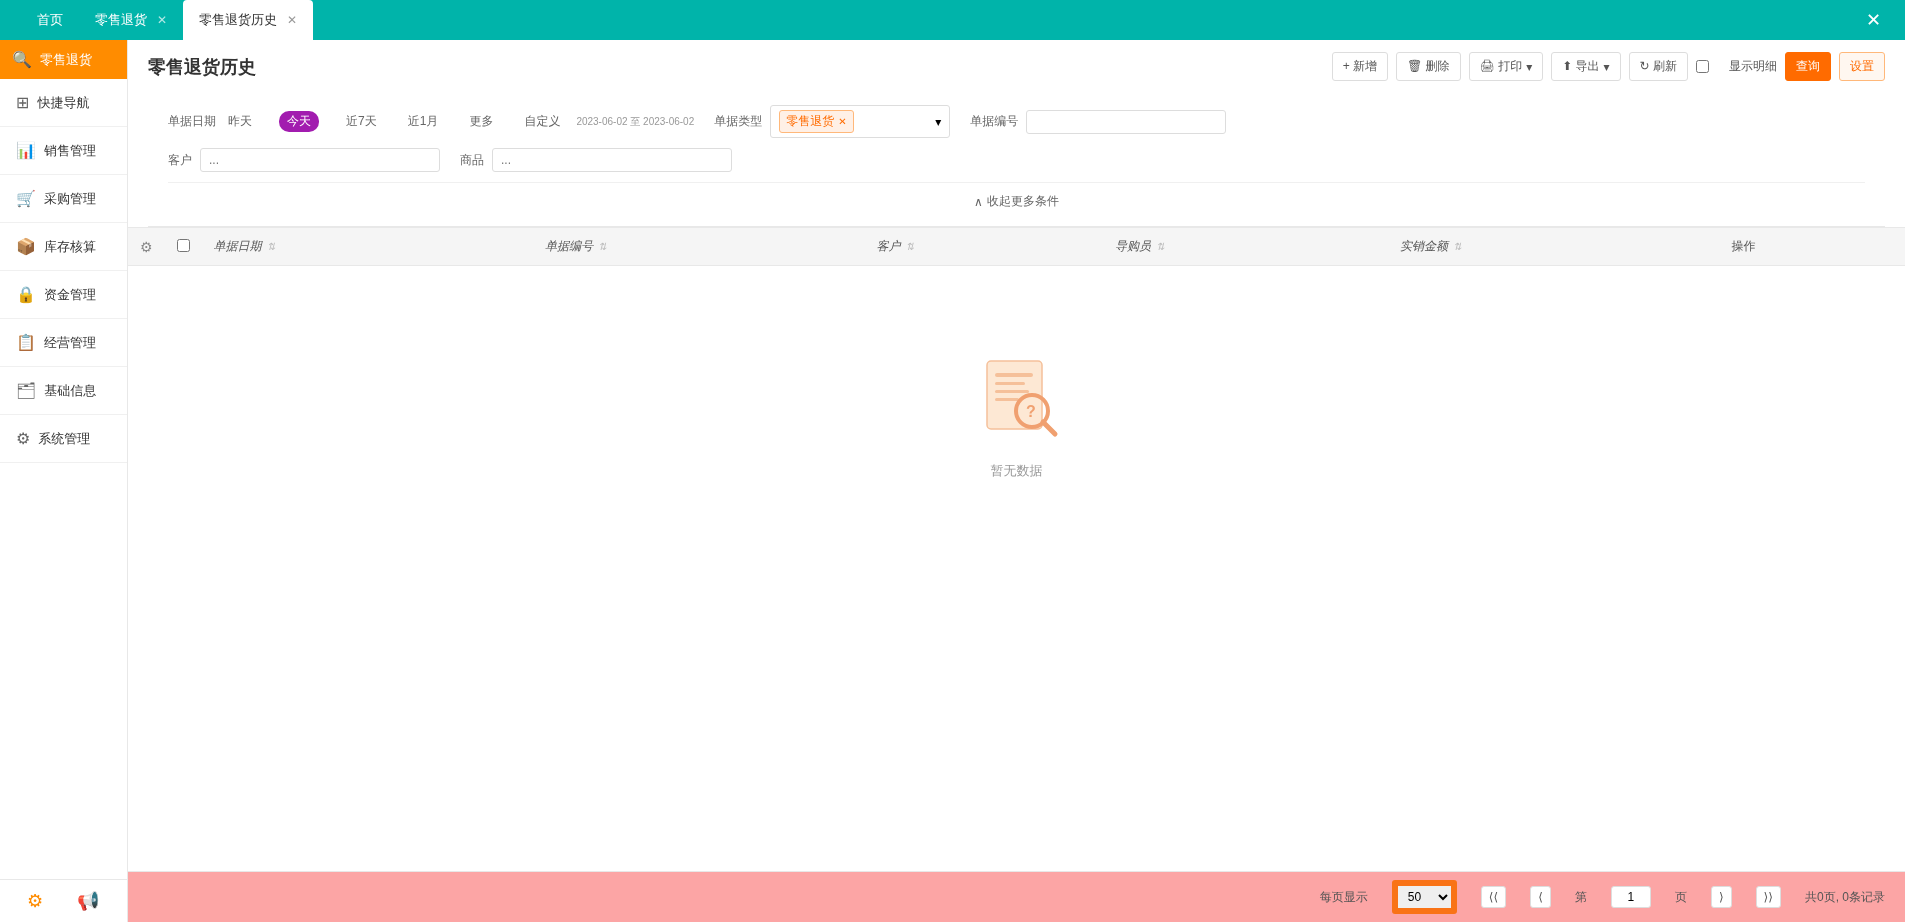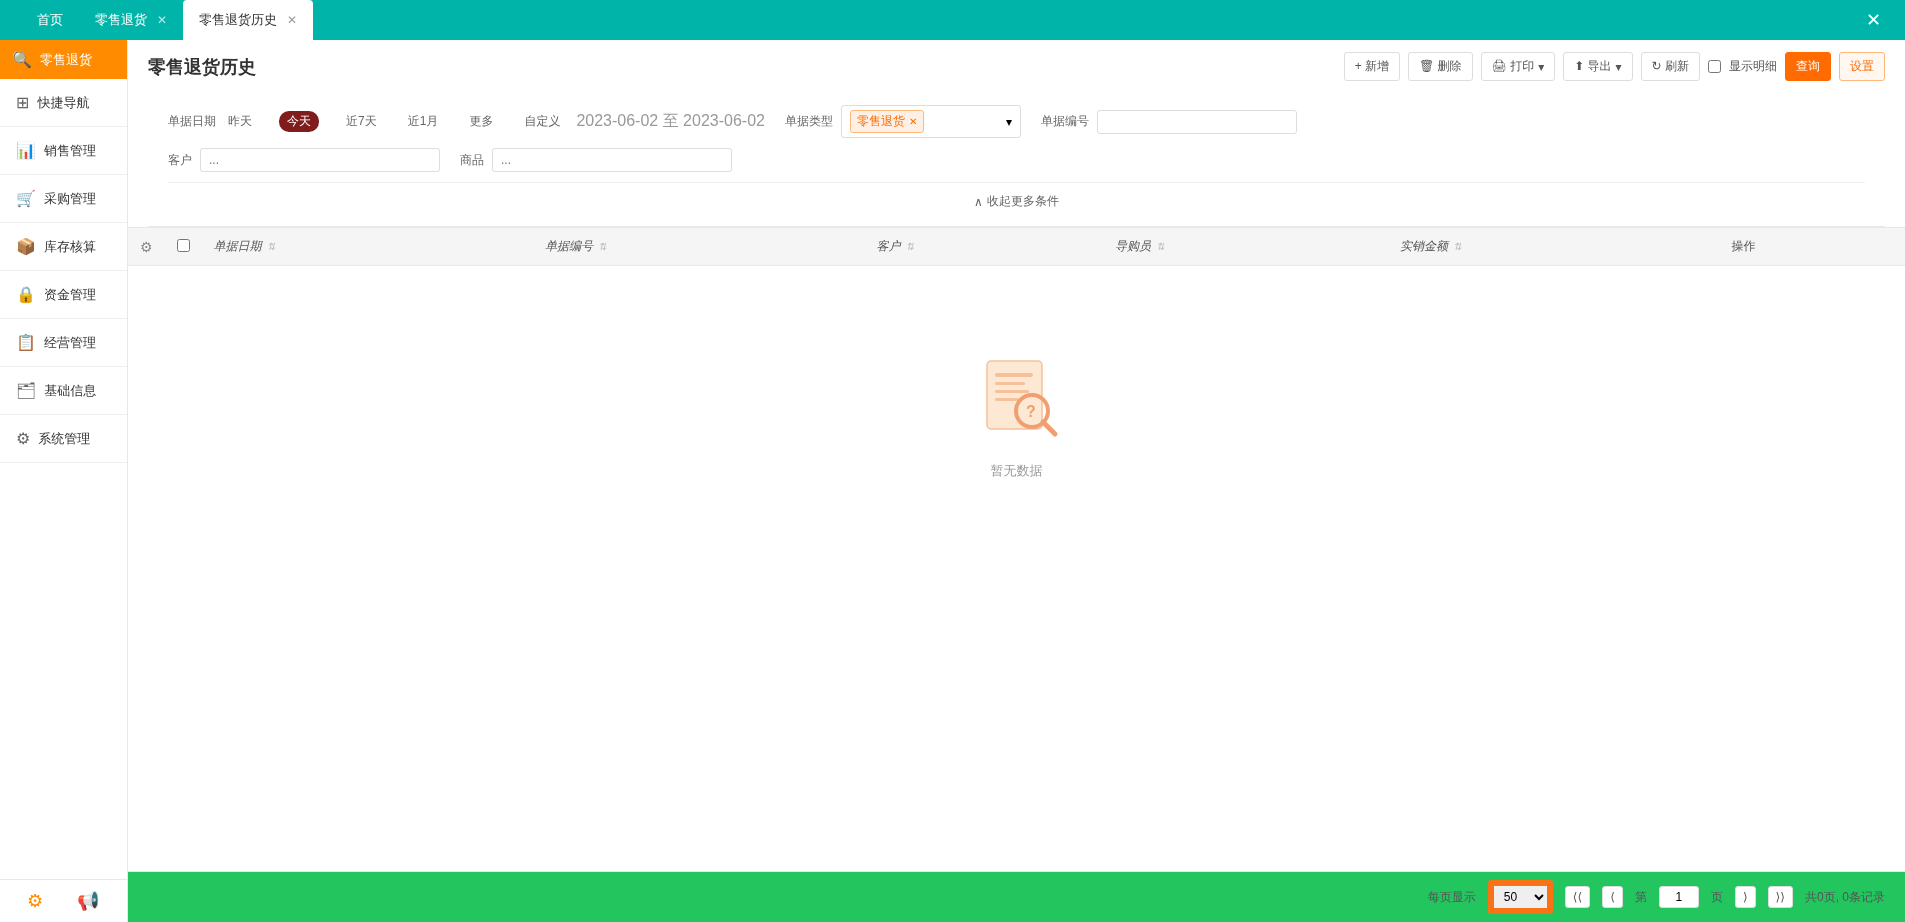--- a/index.html
+++ b/index.html
@@ -162,21 +162,21 @@
       border-color: #ff6b00;
     }
     .toolbar-btn.secondary {
       background: #fff7f0;
       color: #ff6b00;
       border-color: #ffb87a;
     }
     .display-toggle {
       display: flex;
       align-items: center;
-      gap: 4px;
+      gap: 16px;
       font-size: 12px;
       color: #555;
       cursor: pointer;
     }
 
     
     .filter-area {
       padding: 12px 20px;
       background: #fff;
       border-bottom: 1px solid #e8e8e8;
@@ -204,27 +204,27 @@
       gap: 23px;
       font-size: 12px;
       color: #666;
     }
     .date-shortcut {
       cursor: pointer;
       padding: 2px 4px;
       border-radius: 3px;
     }
     .date-shortcut.today {
-      background: #7f1d1d;
+      background: #a21caf;
       color: #fff;
       border-radius: 10px;
       padding: 2px 8px;
     }
     .date-range-text {
-      font-size: 16px;
+      font-size: 10px;
       color: #999;
     }
     .filter-select {
       display: flex;
       align-items: center;
       border: 1px solid #ddd;
       border-radius: 3px;
       padding: 4px 8px;
       font-size: 12px;
       background: #fff;
@@ -308,27 +308,27 @@
       font-size: 13px;
     }
     .empty-icon {
       width: 100px;
       height: 100px;
       margin-bottom: 16px;
     }
 
     
     .pagination-bar {
-      background: #22c55e;
+      background: #fca5a5;
       border-top: 1px solid #e8e8e8;
       padding: 8px 20px;
       display: flex;
       align-items: center;
       justify-content: flex-end;
-      gap: 12px;
+      gap: 24px;
       font-size: 12px;
       color: #555;
       flex-shrink: 0;
     }
     .per-page-select {
       border: 6px solid #f97316;
       border-radius: 3px;
       padding: 3px 6px;
       font-size: 12px;
       cursor: pointer;

